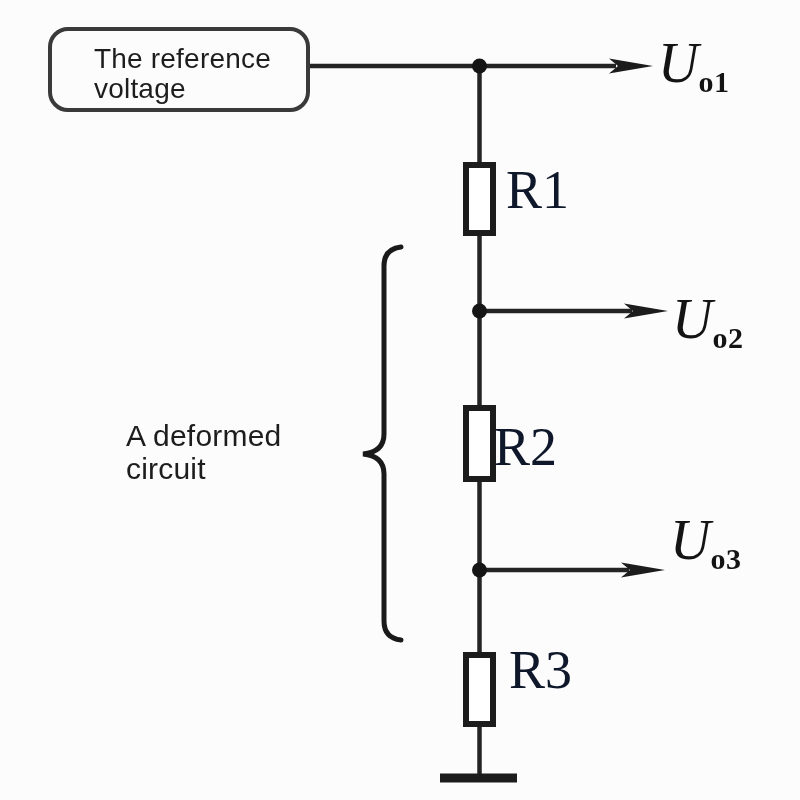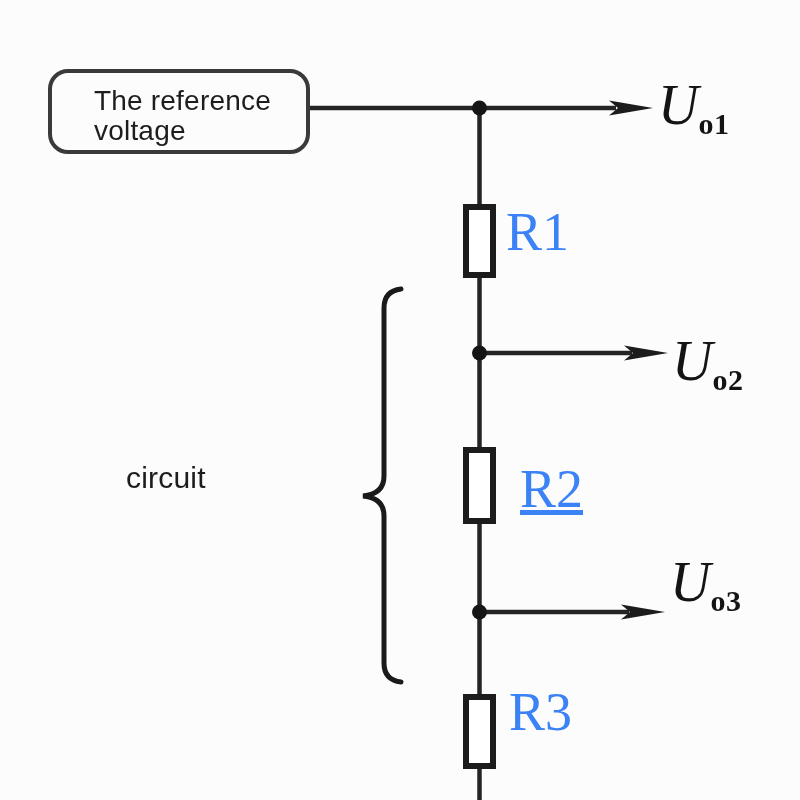--- a/index.html
+++ b/index.html
@@ -9,21 +9,20 @@
     height: 800px;
     overflow: hidden;
     background: #fcfcfc;
     font-family: "Liberation Sans", sans-serif;
   }
   .canvas {
     position: relative;
     width: 800px;
     height: 564px;
     background: #fcfcfc;
-    margin-top: 42px;
   }
   .circuit-svg {
     position: absolute;
     left: 0;
     top: 0;
   }
   .ref-box {
     position: absolute;
     left: 48px;
     top: 27px;
@@ -51,25 +50,25 @@
     font-size: 30px;
     line-height: 33px;
     color: #1d1d1d;
     letter-spacing: 0.2px;
   }
   .r-label {
     position: absolute;
     font-family: "Liberation Serif", serif;
     font-size: 54px;
     line-height: 54px;
-    color: #3b82f6;
+    color: #0f172a;
     white-space: nowrap;
   }
   .r1-label { left: 506px; top: 163px; }
-  .r2-label { left: 520px; top: 420px; text-decoration: underline; }
+  .r2-label { left: 494px; top: 420px; }
   .r3-label { left: 509px; top: 643px; }
   .u-label {
     position: absolute;
     font-family: "Liberation Serif", serif;
     font-style: italic;
     font-size: 56px;
     line-height: 56px;
     color: #141414;
     white-space: nowrap;
   }
@@ -123,20 +122,21 @@
 
     <path d="M 401 247 Q 384 249 384 266 L 384 434 Q 384 452 363 454
              Q 384 456 384 474 L 384 621 Q 384 638 401 640" fill="none" stroke="#1a1a1a" stroke-width="5" stroke-linecap="round"></path>
   </svg>
 
   <div class="ref-box">
     <div class="ref-box-label">The reference voltage</div>
   </div>
 
   <div class="brace-label">
+    <div>A deformed</div>
     <div>circuit</div>
   </div>
 
   <div class="r-label r1-label">R1</div>
   <div class="r-label r2-label">R2</div>
   <div class="r-label r3-label">R3</div>
 
   <div class="u-label uo1-label">
     <span>U</span><span class="u-sub">o1</span>
   </div>

